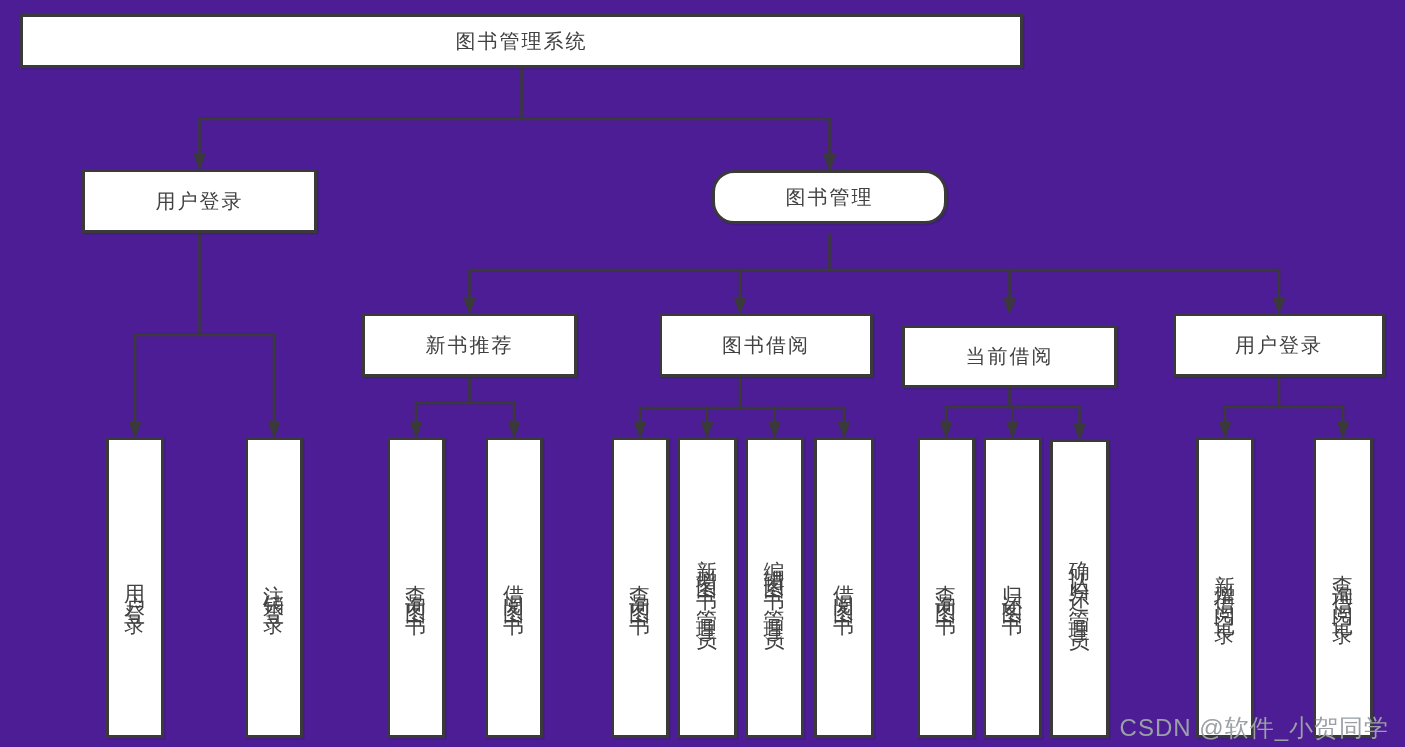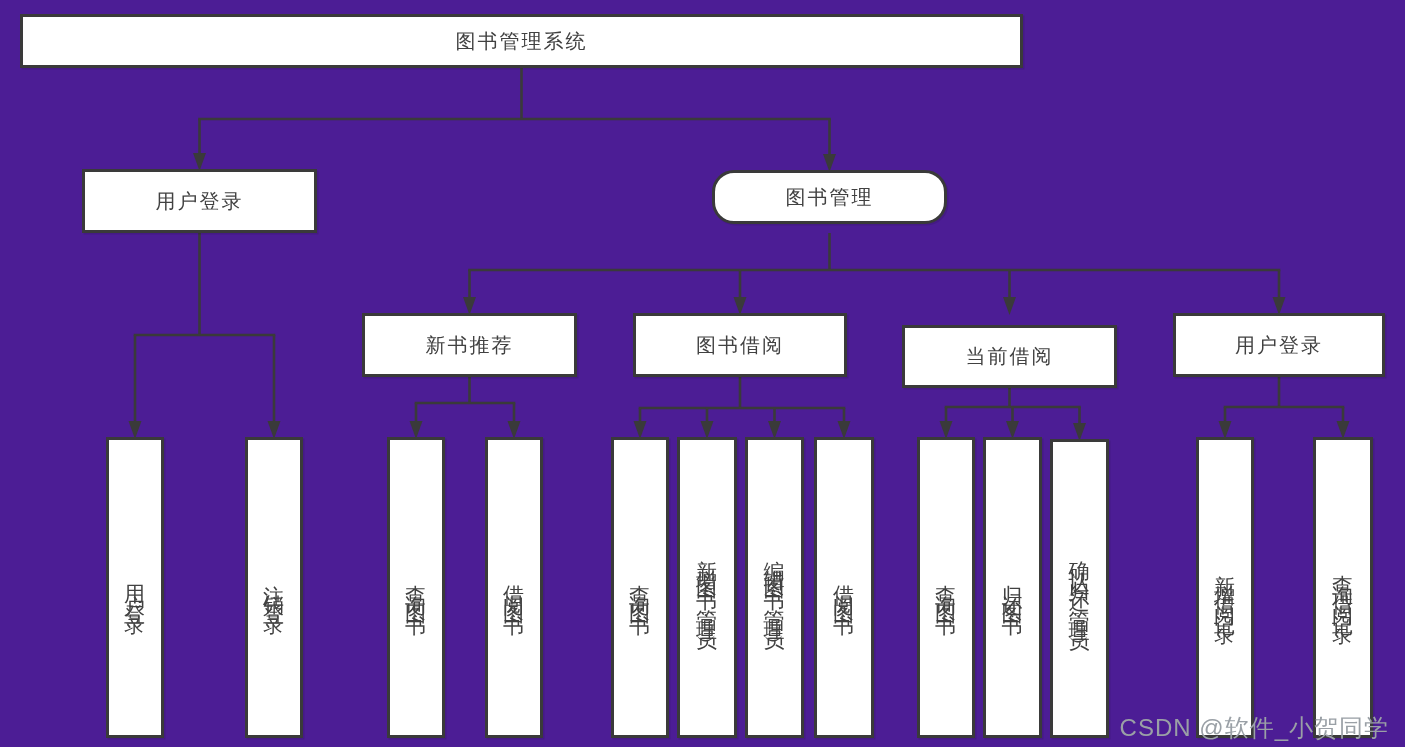--- a/index.html
+++ b/index.html
@@ -108,21 +108,21 @@
       <line x1="1225" y1="407" x2="1225" y2="421"></line>
       <polygon points="1218.5,421 1231.5,421 1225,439"></polygon>
       <line x1="1343" y1="407" x2="1343" y2="421"></line>
       <polygon points="1336.5,421 1349.5,421 1343,439"></polygon>
     </svg>
   <div id="boxes">
       <div class="box h" style="left: 20px; top: 14px; width: 1003px; height: 54px;">图书管理系统</div>
       <div class="box h" style="left: 82px; top: 169px; width: 235px; height: 64px;">用户登录</div>
       <div class="box h" style="left: 712px; top: 170px; width: 235px; height: 54px; border-radius: 22px;">图书管理</div>
       <div class="box h" style="left: 362px; top: 313px; width: 215px; height: 64px;">新书推荐</div>
-      <div class="box h" style="left: 633px; top: 313px; width: 214px; height: 64px;">图书借阅</div>
+      <div class="box h" style="left: 659px; top: 313px; width: 214px; height: 64px;">图书借阅</div>
       <div class="box h" style="left: 902px; top: 325px; width: 215px; height: 63px;">当前借阅</div>
       <div class="box h" style="left: 1173px; top: 313px; width: 212px; height: 64px;">用户登录</div>
       <div class="box v" style="left: 106px; top: 437px; width: 58px; height: 301px;">用户登录</div>
       <div class="box v" style="left: 245px; top: 437px; width: 58px; height: 301px;">注销登录</div>
       <div class="box v" style="left: 387px; top: 437px; width: 58px; height: 301px;">查询图书</div>
       <div class="box v" style="left: 485px; top: 437px; width: 58px; height: 301px;">借阅图书</div>
       <div class="box v" style="left: 611px; top: 437px; width: 58px; height: 301px;">查询图书</div>
       <div class="box v" style="left: 677px; top: 437px; width: 60px; height: 301px;">新增图书（管理员）</div>
       <div class="box v" style="left: 745px; top: 437px; width: 59px; height: 301px;">编辑图书（管理员）</div>
       <div class="box v" style="left: 814px; top: 437px; width: 60px; height: 301px;">借阅图书</div>

